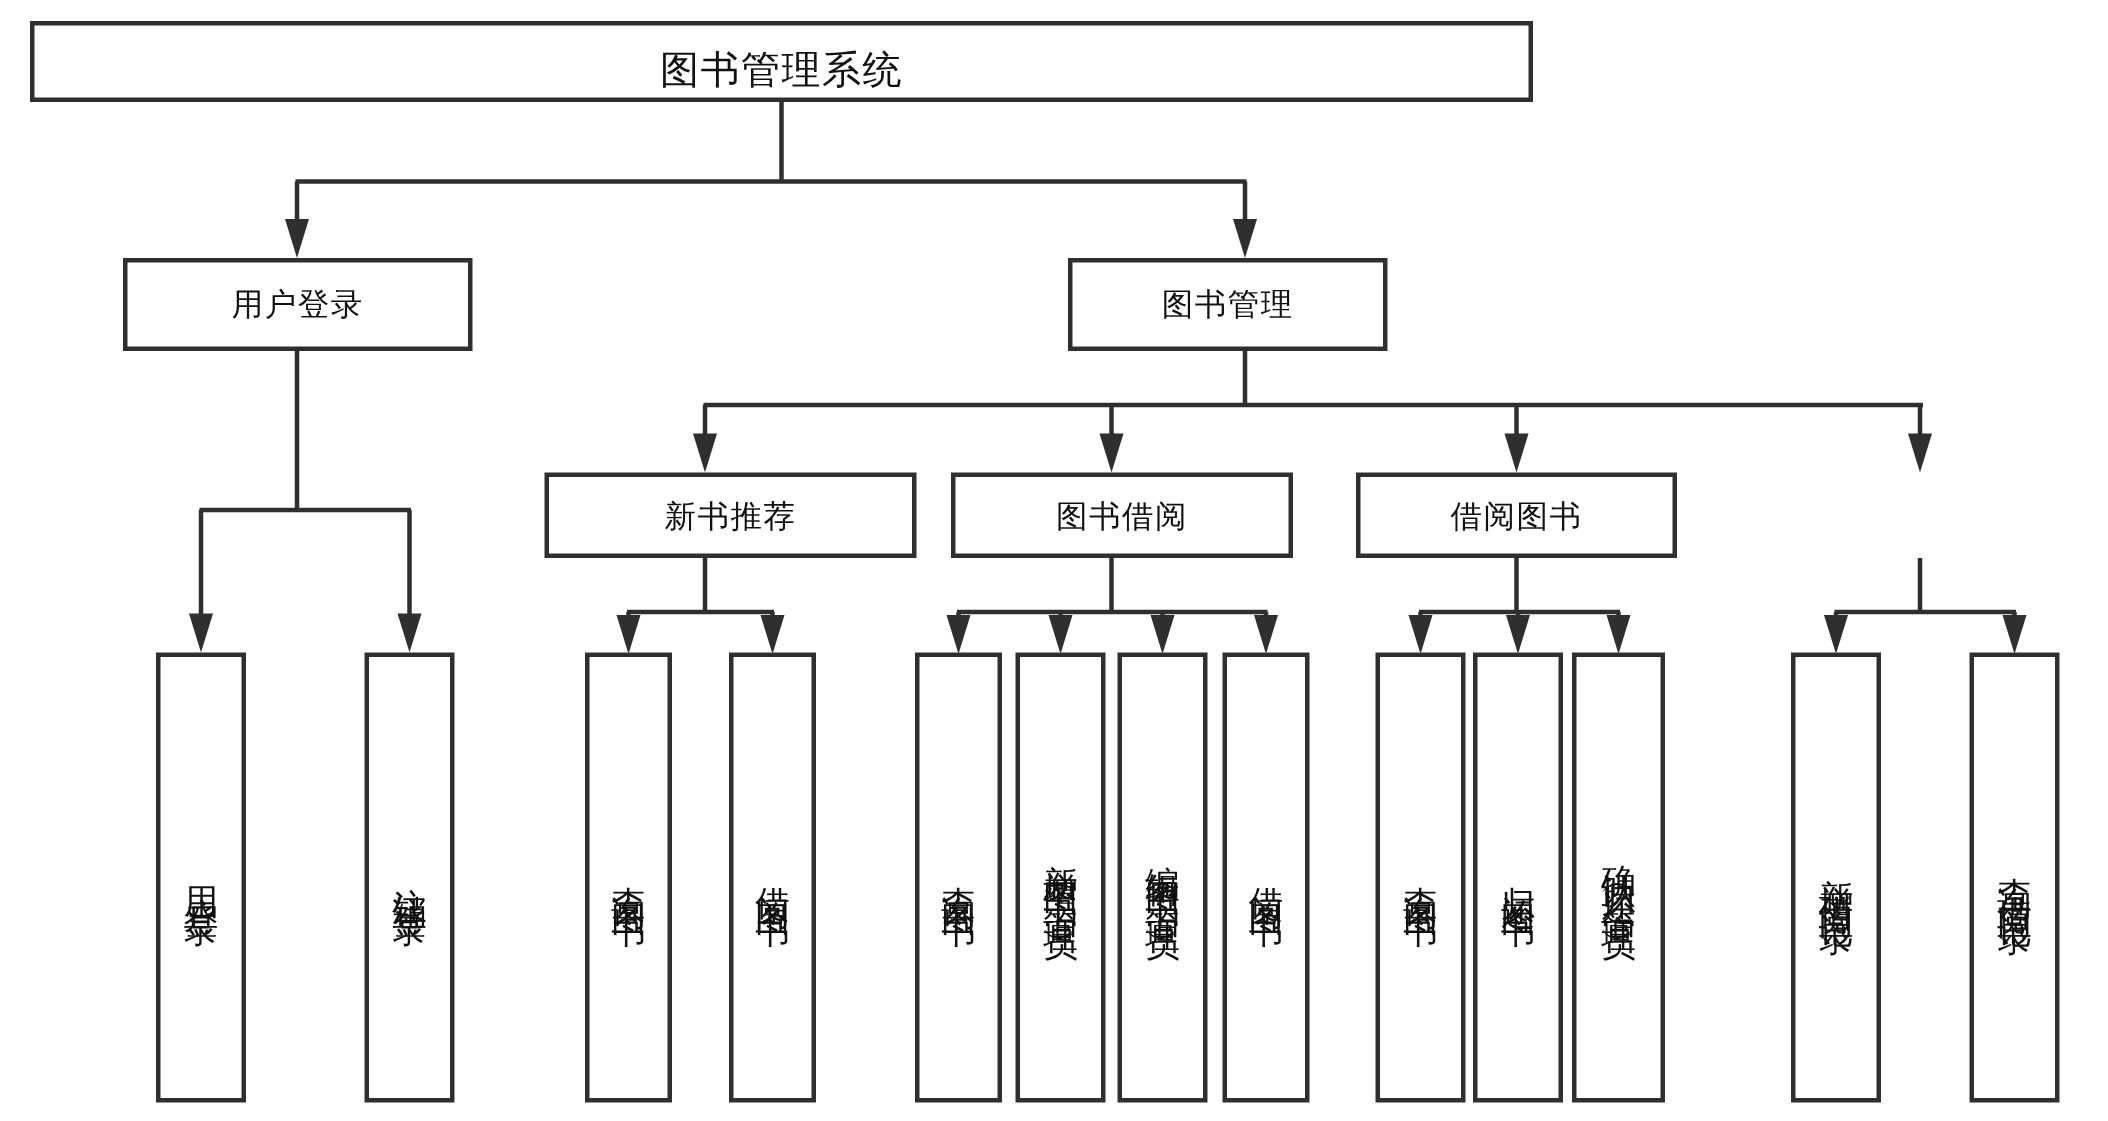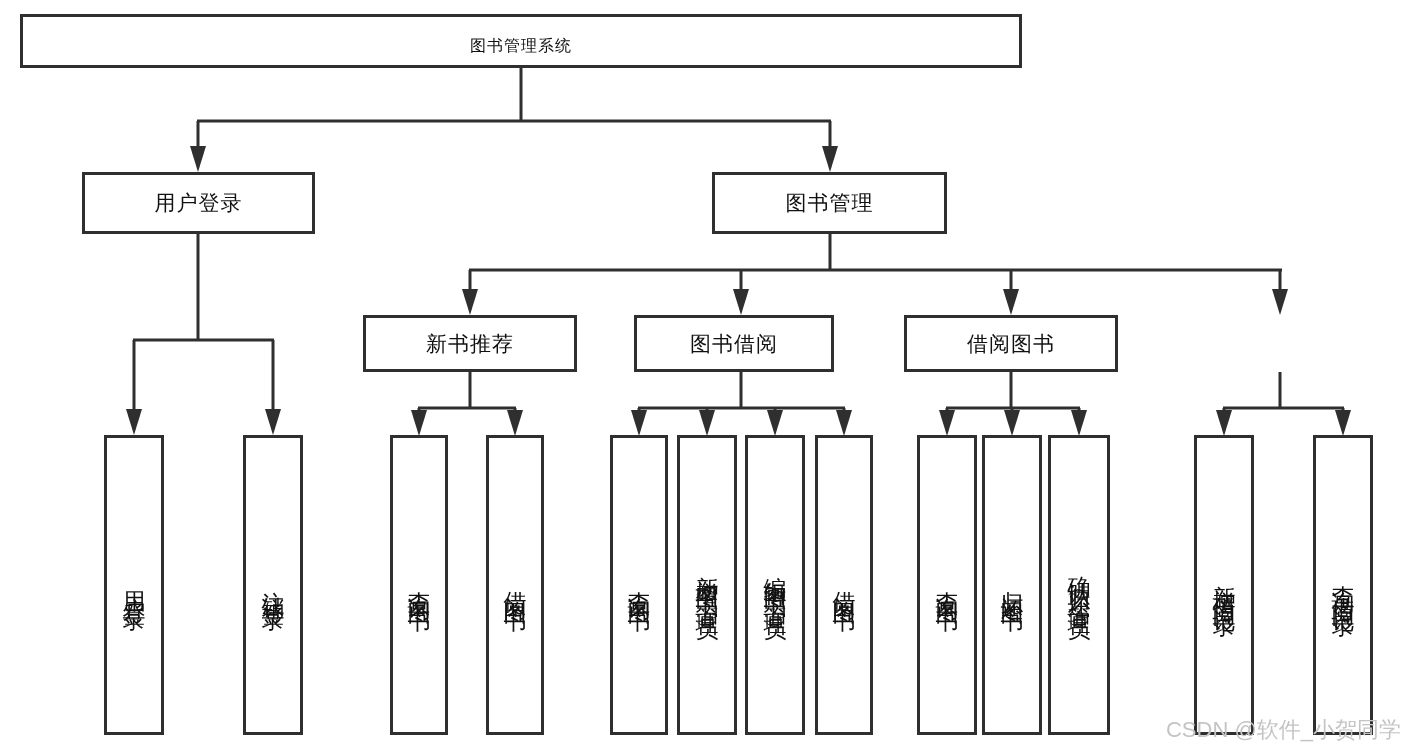--- a/index.html
+++ b/index.html
@@ -12,26 +12,26 @@
   svg.connectors{position:absolute;left:0;top:0;width:1405px;height:747px;}
   svg.connectors line{stroke:var(--line);stroke-width:3;}
   svg.connectors polygon{fill:var(--line);stroke:none;}
   .box{
     position:absolute;box-sizing:border-box;background:var(--box_bg);
     border:3px solid var(--border);display:flex;align-items:center;justify-content:center;
     color:var(--text);
   }
   .hlabel{font-size:21px;letter-spacing:1px;white-space:nowrap;}
   .root{left:20px;top:14px;width:1002px;height:54px;}
-  .root .hlabel{font-size:16px;margin-top:11px;}
+  .root .hlabel{font-size:26px;margin-top:11px;}
   .l2a{left:82px;top:172px;width:233px;height:62px;}
-  .l2b{left:712px;top:172px;width:235px;height:62px;}
+  .l2b{left:712px;top:172px;width:213px;height:62px;}
   .l3{top:315px;height:57px;}
-  .l3a{left:363px;width:214px;}
-  .l3b{left:634px;width:200px;}
+  .l3a{left:363px;width:248px;}
+  .l3b{left:634px;width:228px;}
   .l3c{left:904px;width:214px;}
   .l3d{left:1174px;width:212px;}
   .leaf{top:435px;height:300px;}
   .vtext{
     writing-mode:vertical-rl;text-orientation:mixed;
     font-size:23px;letter-spacing:6px;line-height:1;white-space:nowrap;
   }
   .a1{left:104px;width:60px;} .a2{left:243px;width:60px;}
   .b1{left:390px;width:58px;} .b2{left:486px;width:58px;}
   .c1{left:610px;width:58px;} .c2{left:677px;width:60px;}
@@ -182,14 +182,13 @@
     <span class="vtext">确认归还（管理员）</span>
   </div>
 
   <div class="box leaf e1">
     <span class="vtext">新增借阅记录</span>
   </div>
   <div class="box leaf e2">
     <span class="vtext">查询借阅记录</span>
   </div>
 
-  <div class="watermark">CSDN @软件_小贺同学</div>
 </div>
 
 </body></html>

